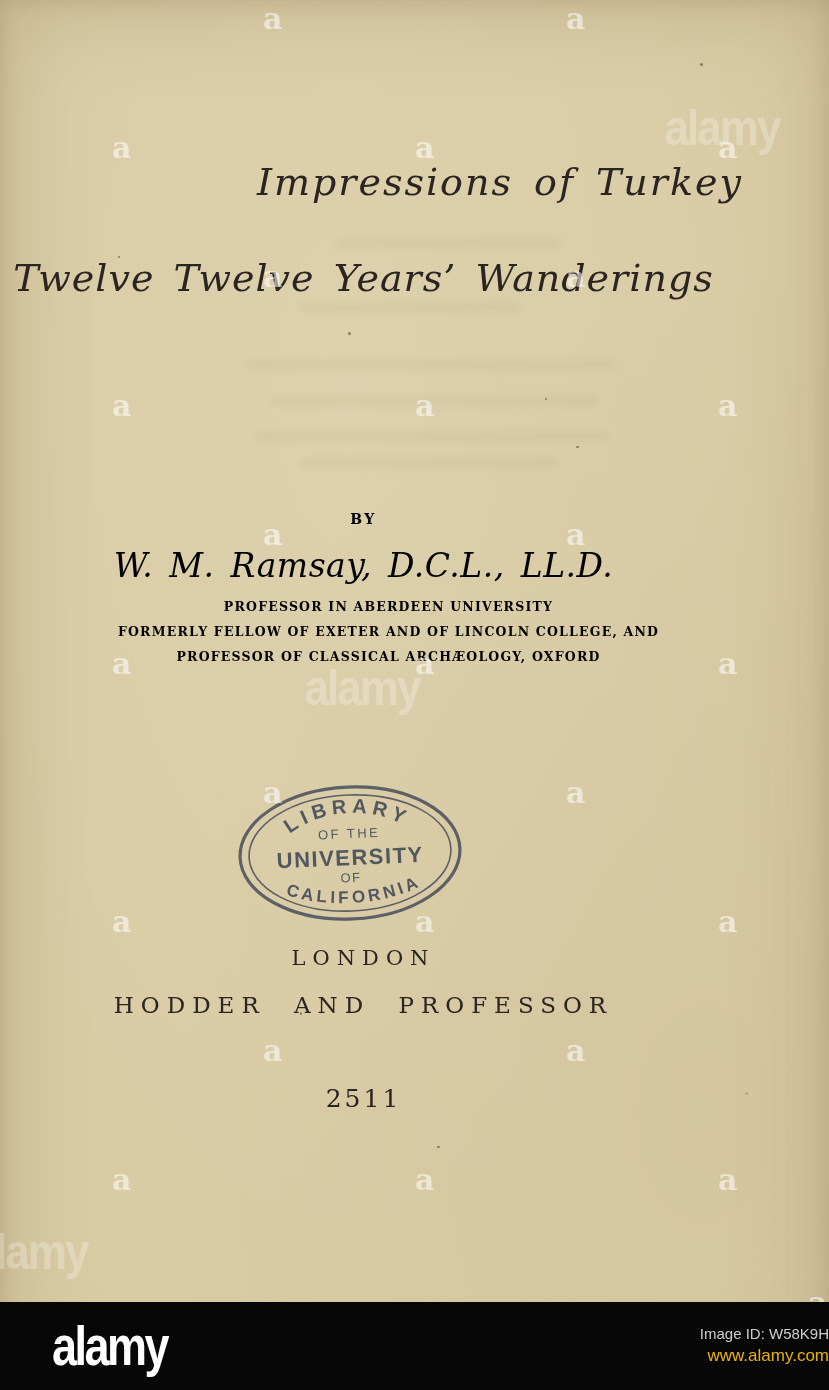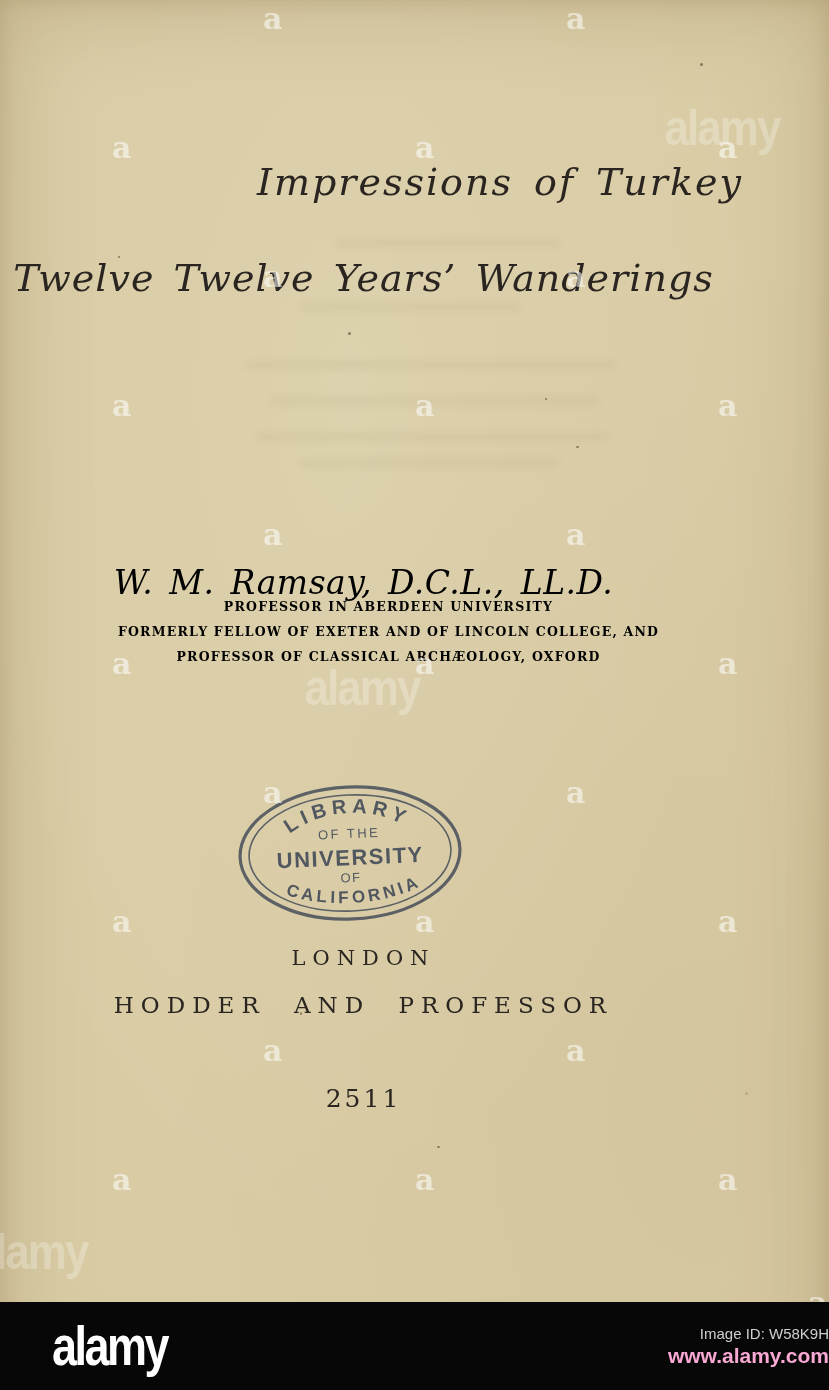--- a/index.html
+++ b/index.html
@@ -28,21 +28,21 @@
     position:absolute;left:0;top:256px;width:727px;margin:0;
     font-style:italic;font-weight:normal;font-size:38px;letter-spacing:1px;word-spacing:6px;
     color:var(--ink,#2a2520);text-align:center;
   }
   .byline{
     position:absolute;left:0;top:511px;width:727px;
     font-size:14px;font-weight:bold;letter-spacing:2.5px;text-align:center;
   }
   .author{
     position:absolute;left:0;top:546px;width:727px;
-    font-style:italic;font-size:33px;letter-spacing:0.5px;word-spacing:5px;text-align:center;margin-top:17px;
+    font-style:italic;font-size:33px;letter-spacing:0.5px;word-spacing:5px;text-align:center;
   }
   .credentials{
     position:absolute;left:0;top:594px;width:727px;text-align:center;
     font-size:12.5px;font-weight:bold;letter-spacing:1.2px;line-height:25px;margin-left:25px;
   }
   .stamp{
     position:absolute;left:236px;top:782px;width:228px;height:142px;
     transform:rotate(-2.5deg);opacity:0.88;
   }
   .stamp svg{width:100%;height:100%;}
@@ -72,21 +72,21 @@
     background:var(--footer-bg,#070707);
     display:flex;align-items:center;justify-content:space-between;
     font-family:"Liberation Sans", sans-serif;
   }
   .footer-logo{
     margin-left:52px;color:#ffffff;font-weight:bold;font-size:45px;
     letter-spacing:-2.5px;transform:scaleY(1.22);line-height:1;
   }
   .footer-right{text-align:right;}
   .footer-id{color:#cfcfcf;font-size:15px;line-height:20px;}
-  .footer-url{color:#f9a8d4;font-size:21px;font-weight:bold;line-height:24px;}
+  .footer-url{color:#eab308;font-size:17px;font-weight:normal;line-height:24px;}
 </style>
 </head>
 <body>
 
 <div class="scan">
   <div class="paper"></div>
 
   <div class="ghostline" style="left:335px;top:238px;width:225px;"></div>
   <div class="ghostline" style="left:300px;top:302px;width:220px;"></div>
   <div class="ghostline" style="left:245px;top:360px;width:370px;"></div>
@@ -99,20 +99,21 @@
   <div class="speck" style="left:700px;top:63px;width:3px;height:3px;"></div>
   <div class="speck" style="left:437px;top:1146px;width:3px;height:2px;"></div>
   <div class="speck" style="left:300px;top:1012px;width:2px;height:3px;"></div>
   <div class="speck" style="left:745px;top:1092px;width:3px;height:3px;opacity:0.35;"></div>
   <div class="speck" style="left:118px;top:256px;width:2px;height:2px;"></div>
   <div class="speck" style="left:545px;top:398px;width:2px;height:2px;"></div>
 
   <h1 class="title">Impressions of Turkey</h1>
   <h2 class="subtitle">Twelve Twelve Years’ Wanderings</h2>
 
+  <div class="byline">BY</div>
   <div class="author">W. M. Ramsay, D.C.L., LL.D.</div>
 
   <div class="credentials">
     <div>PROFESSOR IN ABERDEEN UNIVERSITY</div>
     <div>FORMERLY FELLOW OF EXETER AND OF LINCOLN COLLEGE, AND</div>
     <div>PROFESSOR OF CLASSICAL ARCHÆOLOGY, OXFORD</div>
   </div>
 
   <div class="stamp">
     <svg viewBox="0 0 228 142" xmlns="http://www.w3.org/2000/svg">

